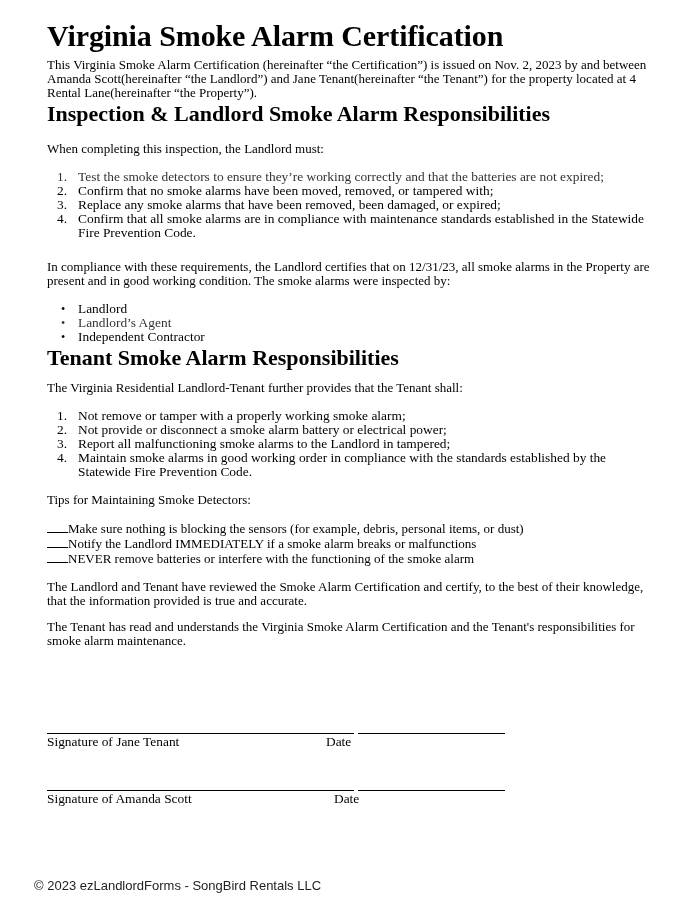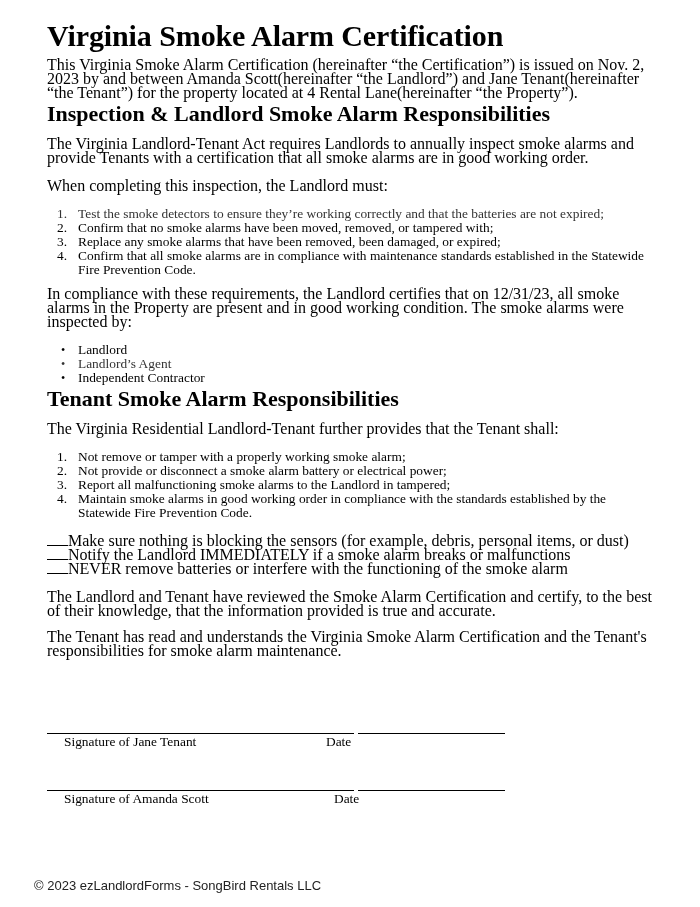--- a/index.html
+++ b/index.html
@@ -35,21 +35,21 @@
       letter-spacing: -0.1px;
     }
     h2.section-title {
       margin: 0;
       font-size: 22px;
       font-weight: bold;
       line-height: 28px;
     }
     p {
       margin: 0;
-      font-size: 16px;
+      font-size: 13px;
       line-height: 14px;
     }
     .intro { margin-top: 2px; }
     .sec1-title { margin-top: 6px; }
     .sec1-p1 { margin-top: 9px; }
     .sec1-p2 { margin-top: 14px; }
     ol, ul {
       margin: 0;
       padding: 0;
       list-style: none;
@@ -60,21 +60,21 @@
     ol.numbered li {
       position: relative;
       padding-left: 31px;
     }
     ol.numbered li .num {
       position: absolute;
       left: 10px;
       top: 0;
     }
     ol.numbered li.dim { color: #333; }
-    .sec1-p3 { margin-top: 10px; }
+    .sec1-p3 { margin-top: 20px; }
     ul.bullets { margin-top: 14px; }
     ul.bullets li {
       position: relative;
       padding-left: 31px;
     }
     ul.bullets li .bullet {
       position: absolute;
       left: 14px;
       top: 0;
       font-size: 12px;
@@ -111,21 +111,21 @@
     }
     .sig-line-date {
       position: absolute;
       left: 311px;
       top: 0;
       width: 147px;
       border-top: 1px solid #000;
     }
     .sig-label {
       position: absolute;
-      left: 17px;
+      left: 0;
       top: 2px;
       line-height: 14px;
     }
     .sig-date-label {
       position: absolute;
       top: 2px;
       line-height: 14px;
       margin-left: 25px;
     }
     .sig-1 { top: 733px; }
@@ -145,21 +145,20 @@
   </style>
 </head>
 <body>
 
 <div class="page">
   <div class="content">
     <h1 class="doc-title">Virginia Smoke Alarm Certification</h1>
     <p class="intro">This Virginia Smoke Alarm Certification (hereinafter “the Certification”) is issued on Nov. 2, 2023 by and between Amanda Scott(hereinafter “the Landlord”) and Jane Tenant(hereinafter “the Tenant”) for the property located at 4 Rental Lane(hereinafter “the Property”).</p>
 
     <h2 class="section-title sec1-title">Inspection &amp; Landlord Smoke Alarm Responsibilities</h2>
-    <p class="sec1-p1">The Virginia Landlord-Tenant Act requires Landlords to annually inspect smoke alarms and provide Tenants with a certification that all smoke alarms are in good working order.</p>
     <p class="sec1-p2">When completing this inspection, the Landlord must:</p>
 
     <ol class="numbered">
       <li class="dim">
         <span class="num">1.</span>
         <span>Test the smoke detectors to ensure they’re working correctly and that the batteries are not expired;</span>
       </li>
       <li>
         <span class="num">2.</span>
         <span>Confirm that no smoke alarms have been moved, removed, or tampered with;</span>
@@ -206,20 +205,21 @@
       <li>
         <span class="num">3.</span>
         <span>Report all malfunctioning smoke alarms to the Landlord in tampered;</span>
       </li>
       <li>
         <span class="num">4.</span>
         <span>Maintain smoke alarms in good working order in compliance with the standards established by the Statewide Fire Prevention Code.</span>
       </li>
     </ol>
 
+    <p class="tips-label">Tips for Maintaining Smoke Detectors:</p>
 
     <div class="tips">
       <p>
         <span class="blank"></span><span>Make sure nothing is blocking the sensors (for example, debris, personal items, or dust)</span>
       </p>
       <p>
         <span class="blank"></span><span>Notify the Landlord IMMEDIATELY if a smoke alarm breaks or malfunctions</span>
       </p>
       <p>
         <span class="blank"></span><span>NEVER remove batteries or interfere with the functioning of the smoke alarm</span>

